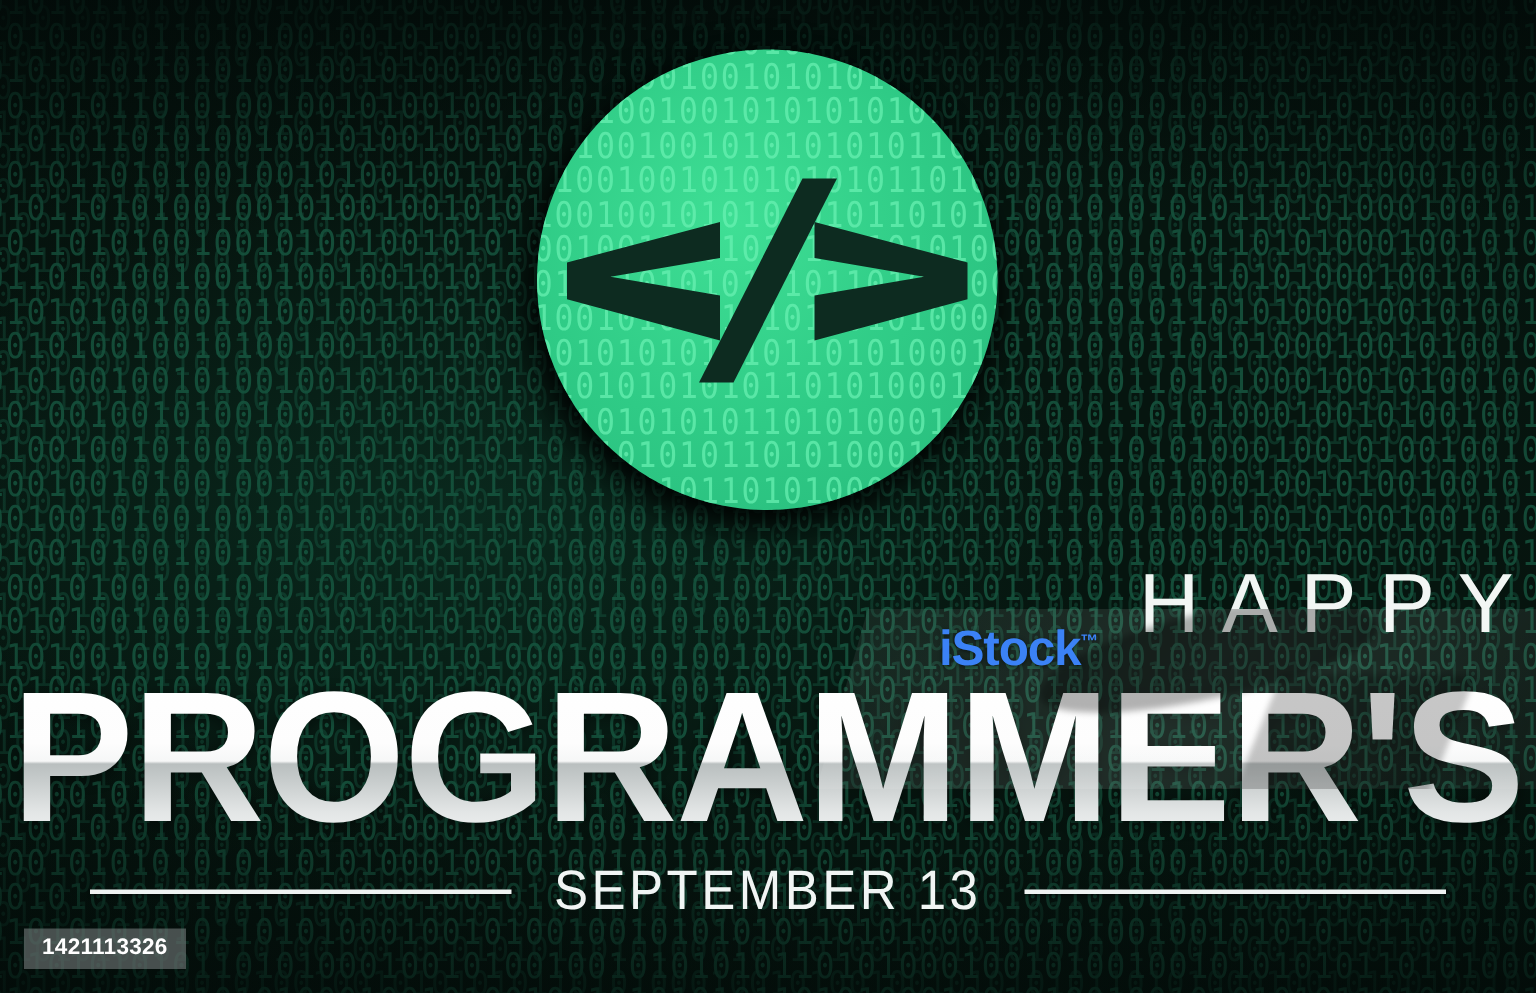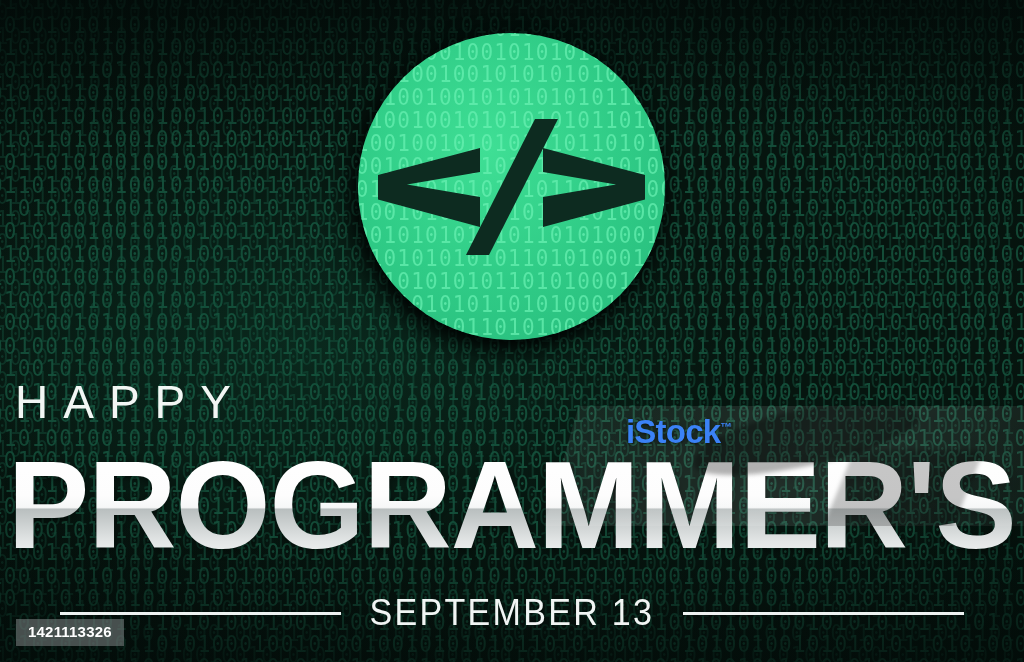--- a/index.html
+++ b/index.html
@@ -87,24 +87,24 @@
     opacity:.70;
     transform:scaleY(1.12); transform-origin:top left;
   }
   .emblem-mask { position:absolute; inset:0; }
   .emblem-mask svg { display:block; width:100%; height:100%; }
 
   
   .happy {
     position:absolute;
     left:0; right:0; top:380px;
-    text-align:left;
+    text-align:right;
     font-family:"Liberation Sans", sans-serif;
     font-weight:300;
-    font-size:46px;
+    font-size:56px;
     letter-spacing:15px;
     color:#f2f6f4;
     text-indent:15px;
     line-height:44px;
   }
 
   .title {
     position:absolute;
     left:0; right:0; top:444px;
     text-align:center;
@@ -127,21 +127,20 @@
   }
 
   .date-row {
     position:absolute;
     left:0; right:0; top:575px;
     display:flex;
     align-items:center;
     justify-content:center;
     gap:16px;
     padding:0 60px;
-    margin-top:19px;
   }
   .rule {
     height:3px;
     background:#eef2f1;
     flex:1 1 auto;
     box-shadow:0 1px 2px rgba(0,0,0,.5);
   }
   .date-text {
     font-family:"Liberation Sans Narrow","Liberation Sans", sans-serif;
     font-weight:400;

